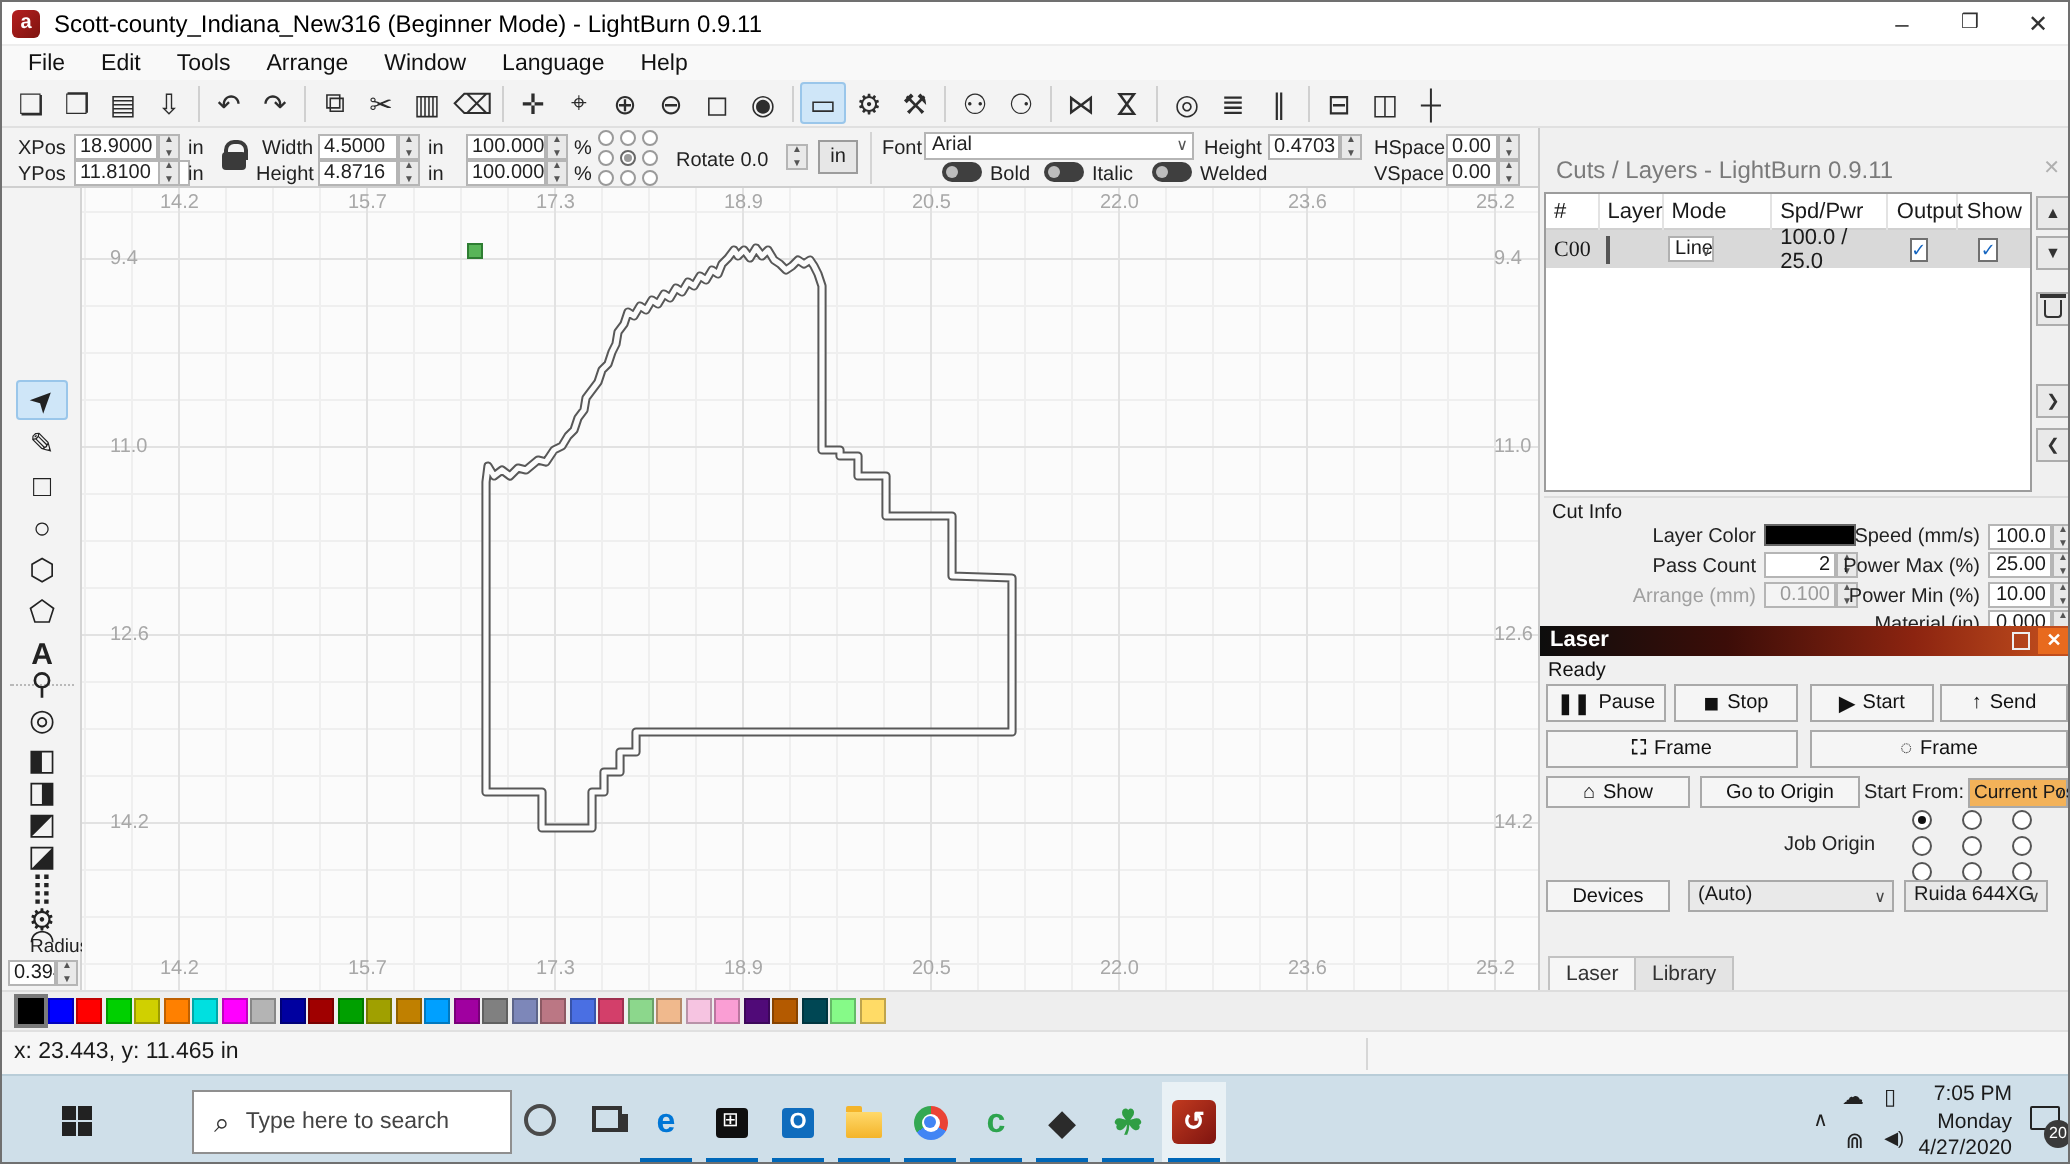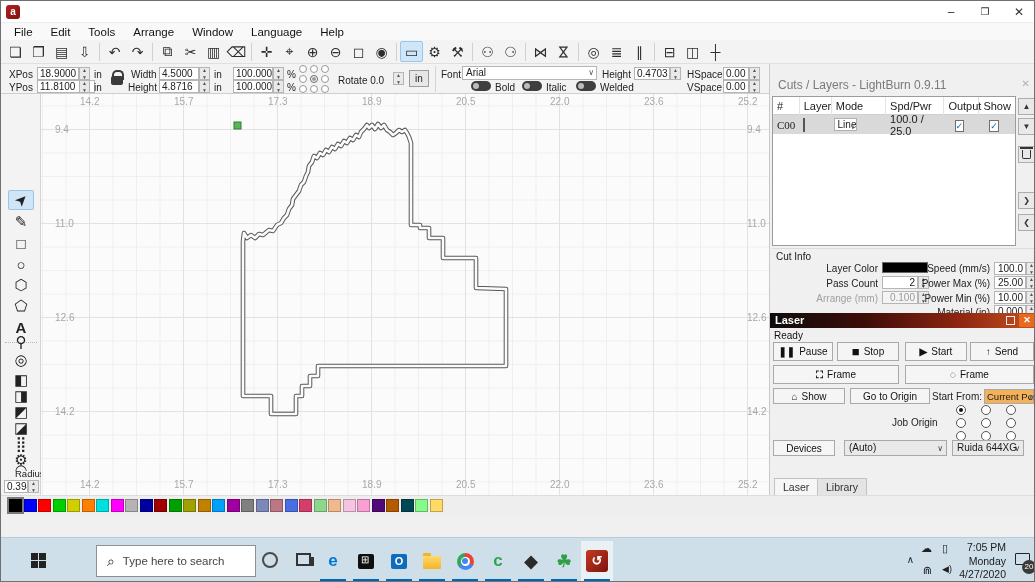--- a/index.html
+++ b/index.html
@@ -137,20 +137,21 @@
   .notif{position:absolute;right:6px;top:15px;width:15px;height:12px;border:1.5px solid #222;border-radius:1px;}
   .badge{position:absolute;right:0px;top:22px;width:14px;height:14px;background:#3a3a3a;border-radius:50%;color:#fff;font-size:8px;text-align:center;line-height:14px;}
 </style>
 </head>
 <body>
 
 <div class="app">
 
   <div class="abs titlebar">
     <div class="abs appicon">a</div>
+    <div class="abs titletext">Scott-county_Indiana_New316 (Beginner Mode) - LightBurn 0.9.11</div>
     <div class="abs wctl" style="right:68px;">–</div>
     <div class="abs wctl" style="right:34px;font-size:10px;">❒</div>
     <div class="abs wctl" style="right:0;">✕</div>
   </div>
 
   <div class="abs menubar" id="menubar">
       <span class="menu-item">File</span>
       <span class="menu-item">Edit</span>
       <span class="menu-item">Tools</span>
       <span class="menu-item">Arrange</span>
@@ -557,20 +558,24 @@
       <span class="sw" style="background: rgb(240, 185, 141);"></span>
       <span class="sw" style="background: rgb(246, 196, 225);"></span>
       <span class="sw" style="background: rgb(250, 158, 212);"></span>
       <span class="sw" style="background: rgb(80, 10, 120);"></span>
       <span class="sw" style="background: rgb(180, 90, 0);"></span>
       <span class="sw" style="background: rgb(0, 71, 84);"></span>
       <span class="sw" style="background: rgb(134, 250, 136);"></span>
       <span class="sw" style="background: rgb(255, 219, 102);"></span>
     </div>
 
+  <div class="abs statusbar">
+    <span class="coords">x: 23.443, y: 11.465 in</span>
+    <span class="st-sep"></span>
+  </div>
 
   <div class="abs taskbar">
     <div class="startbtn">
         <i></i>
         <i></i>
         <i></i>
         <i></i>
       </div>
     <div class="searchbox">
       <span style="font-size:14px;color:#333;">⌕</span>

